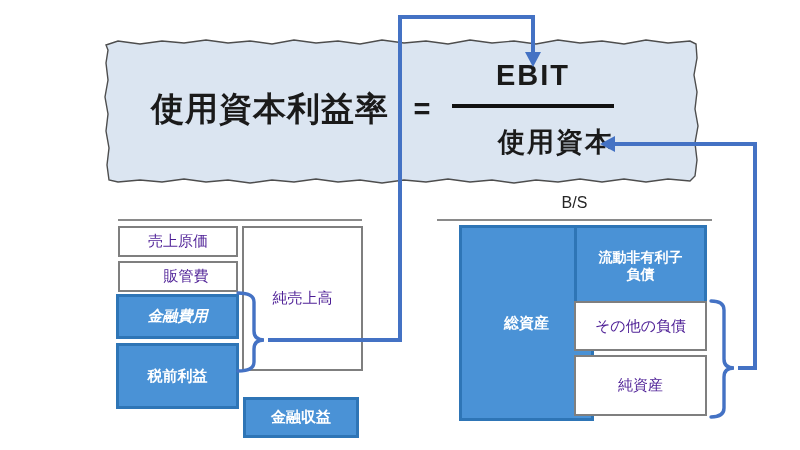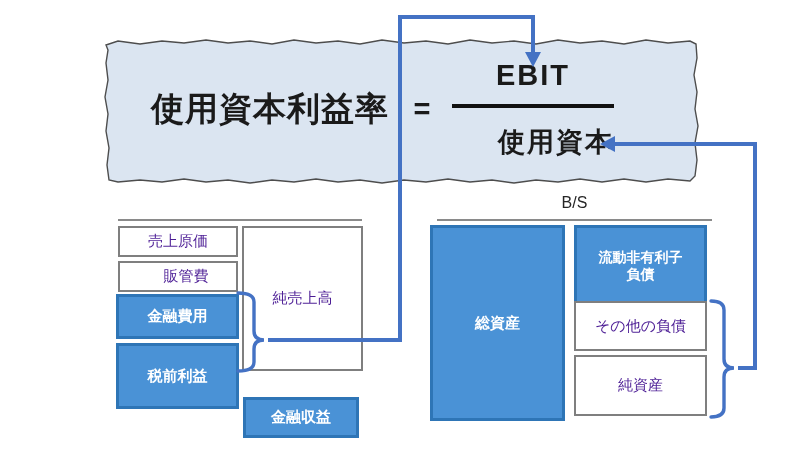--- a/index.html
+++ b/index.html
@@ -44,29 +44,29 @@
   .box.white{background:#fff;border:2px solid var(--box-gray-border);color:#4c1d95;}
   .box.blue{background:var(--box-blue-fill);border:3px solid var(--box-blue-border);
     color:#fff;font-weight:bold;}
   .prewrap{white-space:pre-line;}
 
   
   .pl-label{left:118px;width:244px;}
   .pl-underline{left:118px;width:244px;}
   .pl-cogs{left:118px;top:226px;width:120px;height:31px;}
   .pl-sga{left:118px;top:261px;width:120px;height:31px;padding-left:16px;}
-  .pl-finexp{left:116px;top:294px;width:123px;height:45px;}
+  .pl-finexp{left:116px;top:294px;width:123px;height:45px;font-style:italic;}
   .pl-pretax{left:116px;top:343px;width:123px;height:66px;text-align:center;}
   .pl-netsales{left:242px;top:226px;width:121px;height:145px;}
   .pl-fininc{left:243px;top:397px;width:116px;height:41px;}
 
   
   .bs-label{left:437px;width:275px;}
   .bs-underline{left:437px;width:275px;}
-  .bs-total{left:430px;top:225px;width:135px;height:196px;}
+  .bs-total{left:459px;top:225px;width:135px;height:196px;}
   .bs-nonint{left:574px;top:225px;width:133px;height:82px;font-size:14px;}
   .bs-otherliab{left:574px;top:301px;width:133px;height:50px;}
   .bs-netassets{left:574px;top:355px;width:133px;height:61px;}
 </style>
 </head>
 <body>
 
 <div class="canvas">
 
   <svg id="banner-layer" class="layer">

